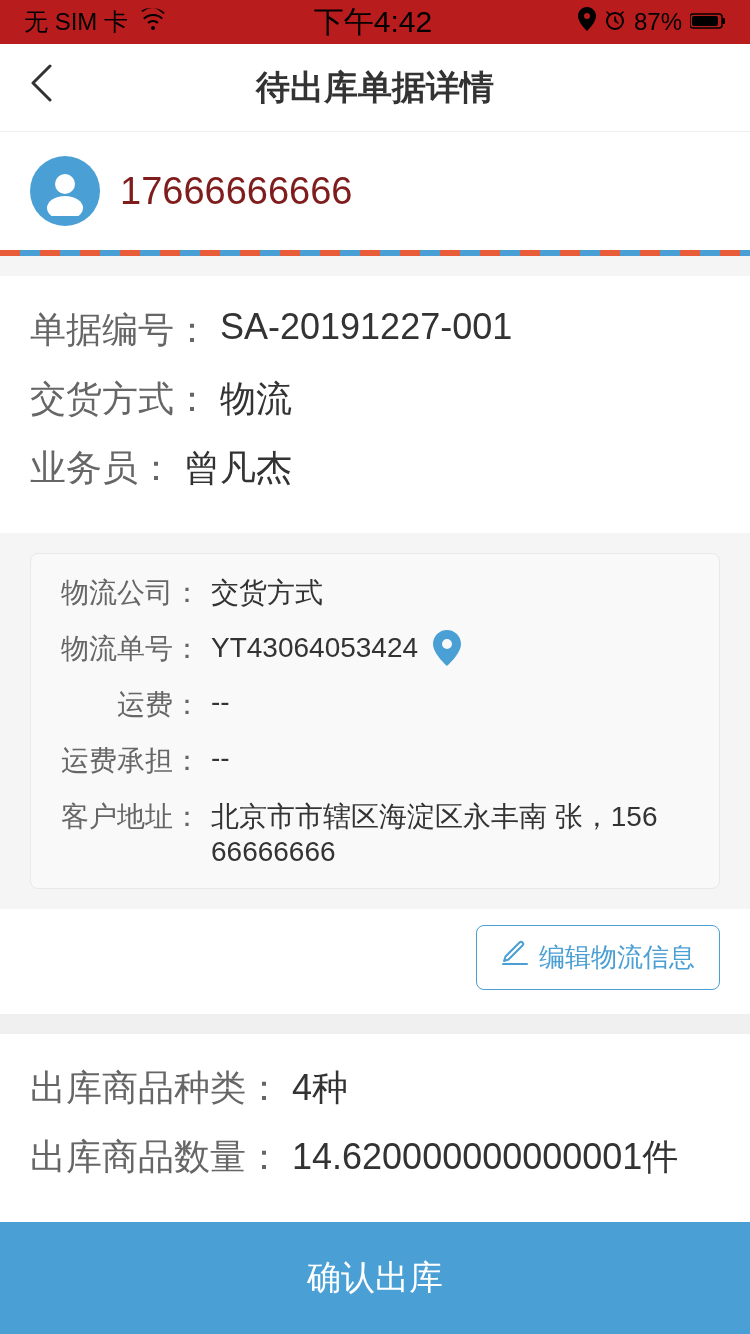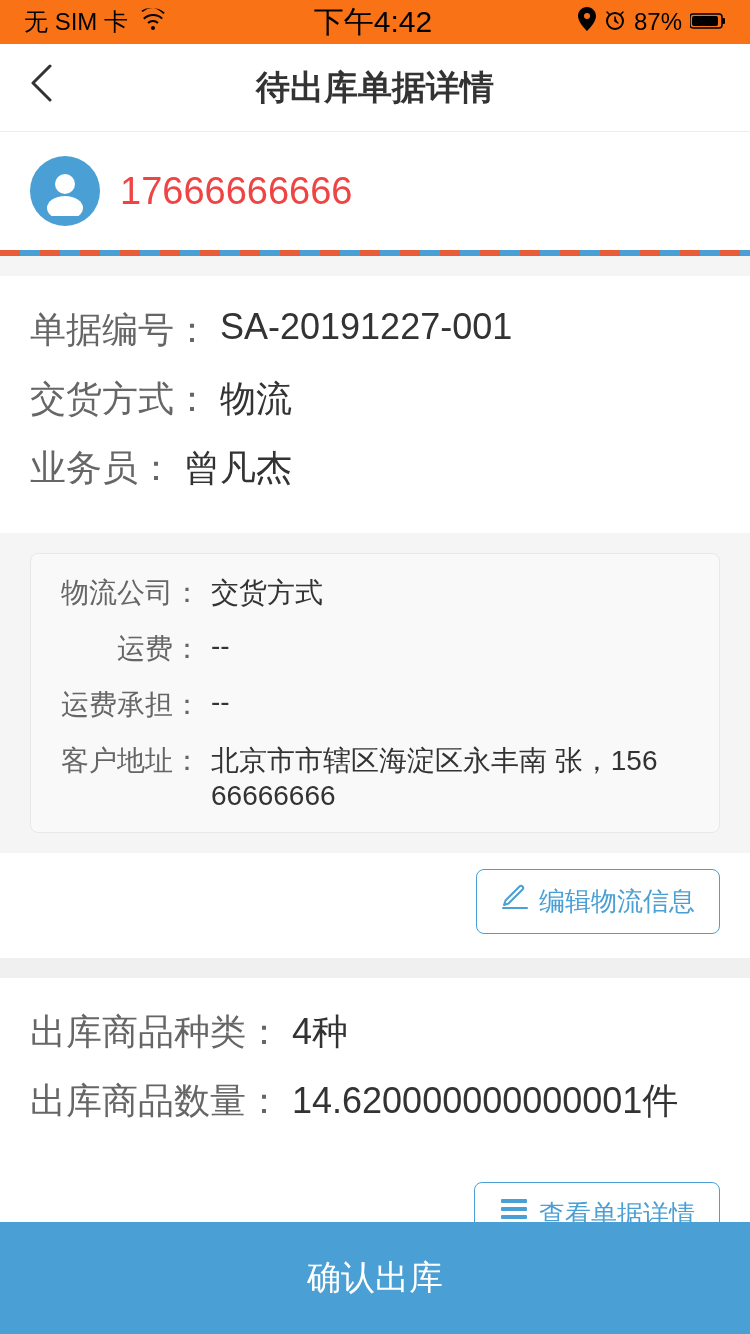--- a/index.html
+++ b/index.html
@@ -10,21 +10,21 @@
       background: #f5f5f5;
       font-family: -apple-system, "PingFang SC", "Helvetica Neue", Arial, sans-serif;
       font-size: 28px;
       color: #333;
       position: relative;
     }
 
     
     .status-bar {
       height: 44px;
-      background: #f97316;
+      background: #b91c1c;
       display: flex;
       align-items: center;
       justify-content: space-between;
       padding: 0 24px;
       font-size: 24px;
       color: #000;
     }
     .status-left { display: flex; align-items: center; gap: 10px; }
     .status-center { font-size: 30px; font-weight: 500; }
     .status-right { display: flex; align-items: center; gap: 8px; font-size: 24px; }
@@ -66,21 +66,21 @@
       border-radius: 50%;
       background: #4a9fd4;
       display: flex;
       align-items: center;
       justify-content: center;
       overflow: hidden;
     }
     .user-phone {
       font-size: 38px;
       font-weight: 500;
-      color: #ef4444;
+      color: #7f1d1d;
       text-align: center;
     }
 
     
     .dashed-divider {
       height: 6px;
       background: repeating-linear-gradient(
         90deg,
         #e85c3a 0px, #e85c3a 20px,
         #4a9fd4 20px, #4a9fd4 40px
@@ -301,20 +301,31 @@
       <span class="info-value">曾凡杰</span>
     </div>
   </div>
 
   <div class="logistics-box">
     <div class="logistics-row">
       <span class="logistics-label">物流公司：</span>
       <span class="logistics-value">交货方式</span>
     </div>
     <div class="logistics-row">
+      <span class="logistics-label">物流单号：</span>
+      <span class="logistics-value">
+        <span>YT43064053424</span>
+        <span class="location-icon">
+          <svg width="30" height="36" viewBox="0 0 30 36">
+              <path d="M15 0C7.27 0 1 6.27 1 14c0 9.75 14 22 14 22S29 23.75 29 14C29 6.27 22.73 0 15 0zm0 19a5 5 0 1 1 0-10 5 5 0 0 1 0 10z" fill="#4a9fd4"></path>
+            </svg>
+        </span>
+      </span>
+    </div>
+    <div class="logistics-row">
       <span class="logistics-label">运费：</span>
       <span class="logistics-value">--</span>
     </div>
     <div class="logistics-row">
       <span class="logistics-label">运费承担：</span>
       <span class="logistics-value">--</span>
     </div>
     <div class="logistics-row">
       <span class="logistics-label">客户地址：</span>
       <span class="logistics-value">北京市市辖区海淀区永丰南  张，156 66666666</span>

